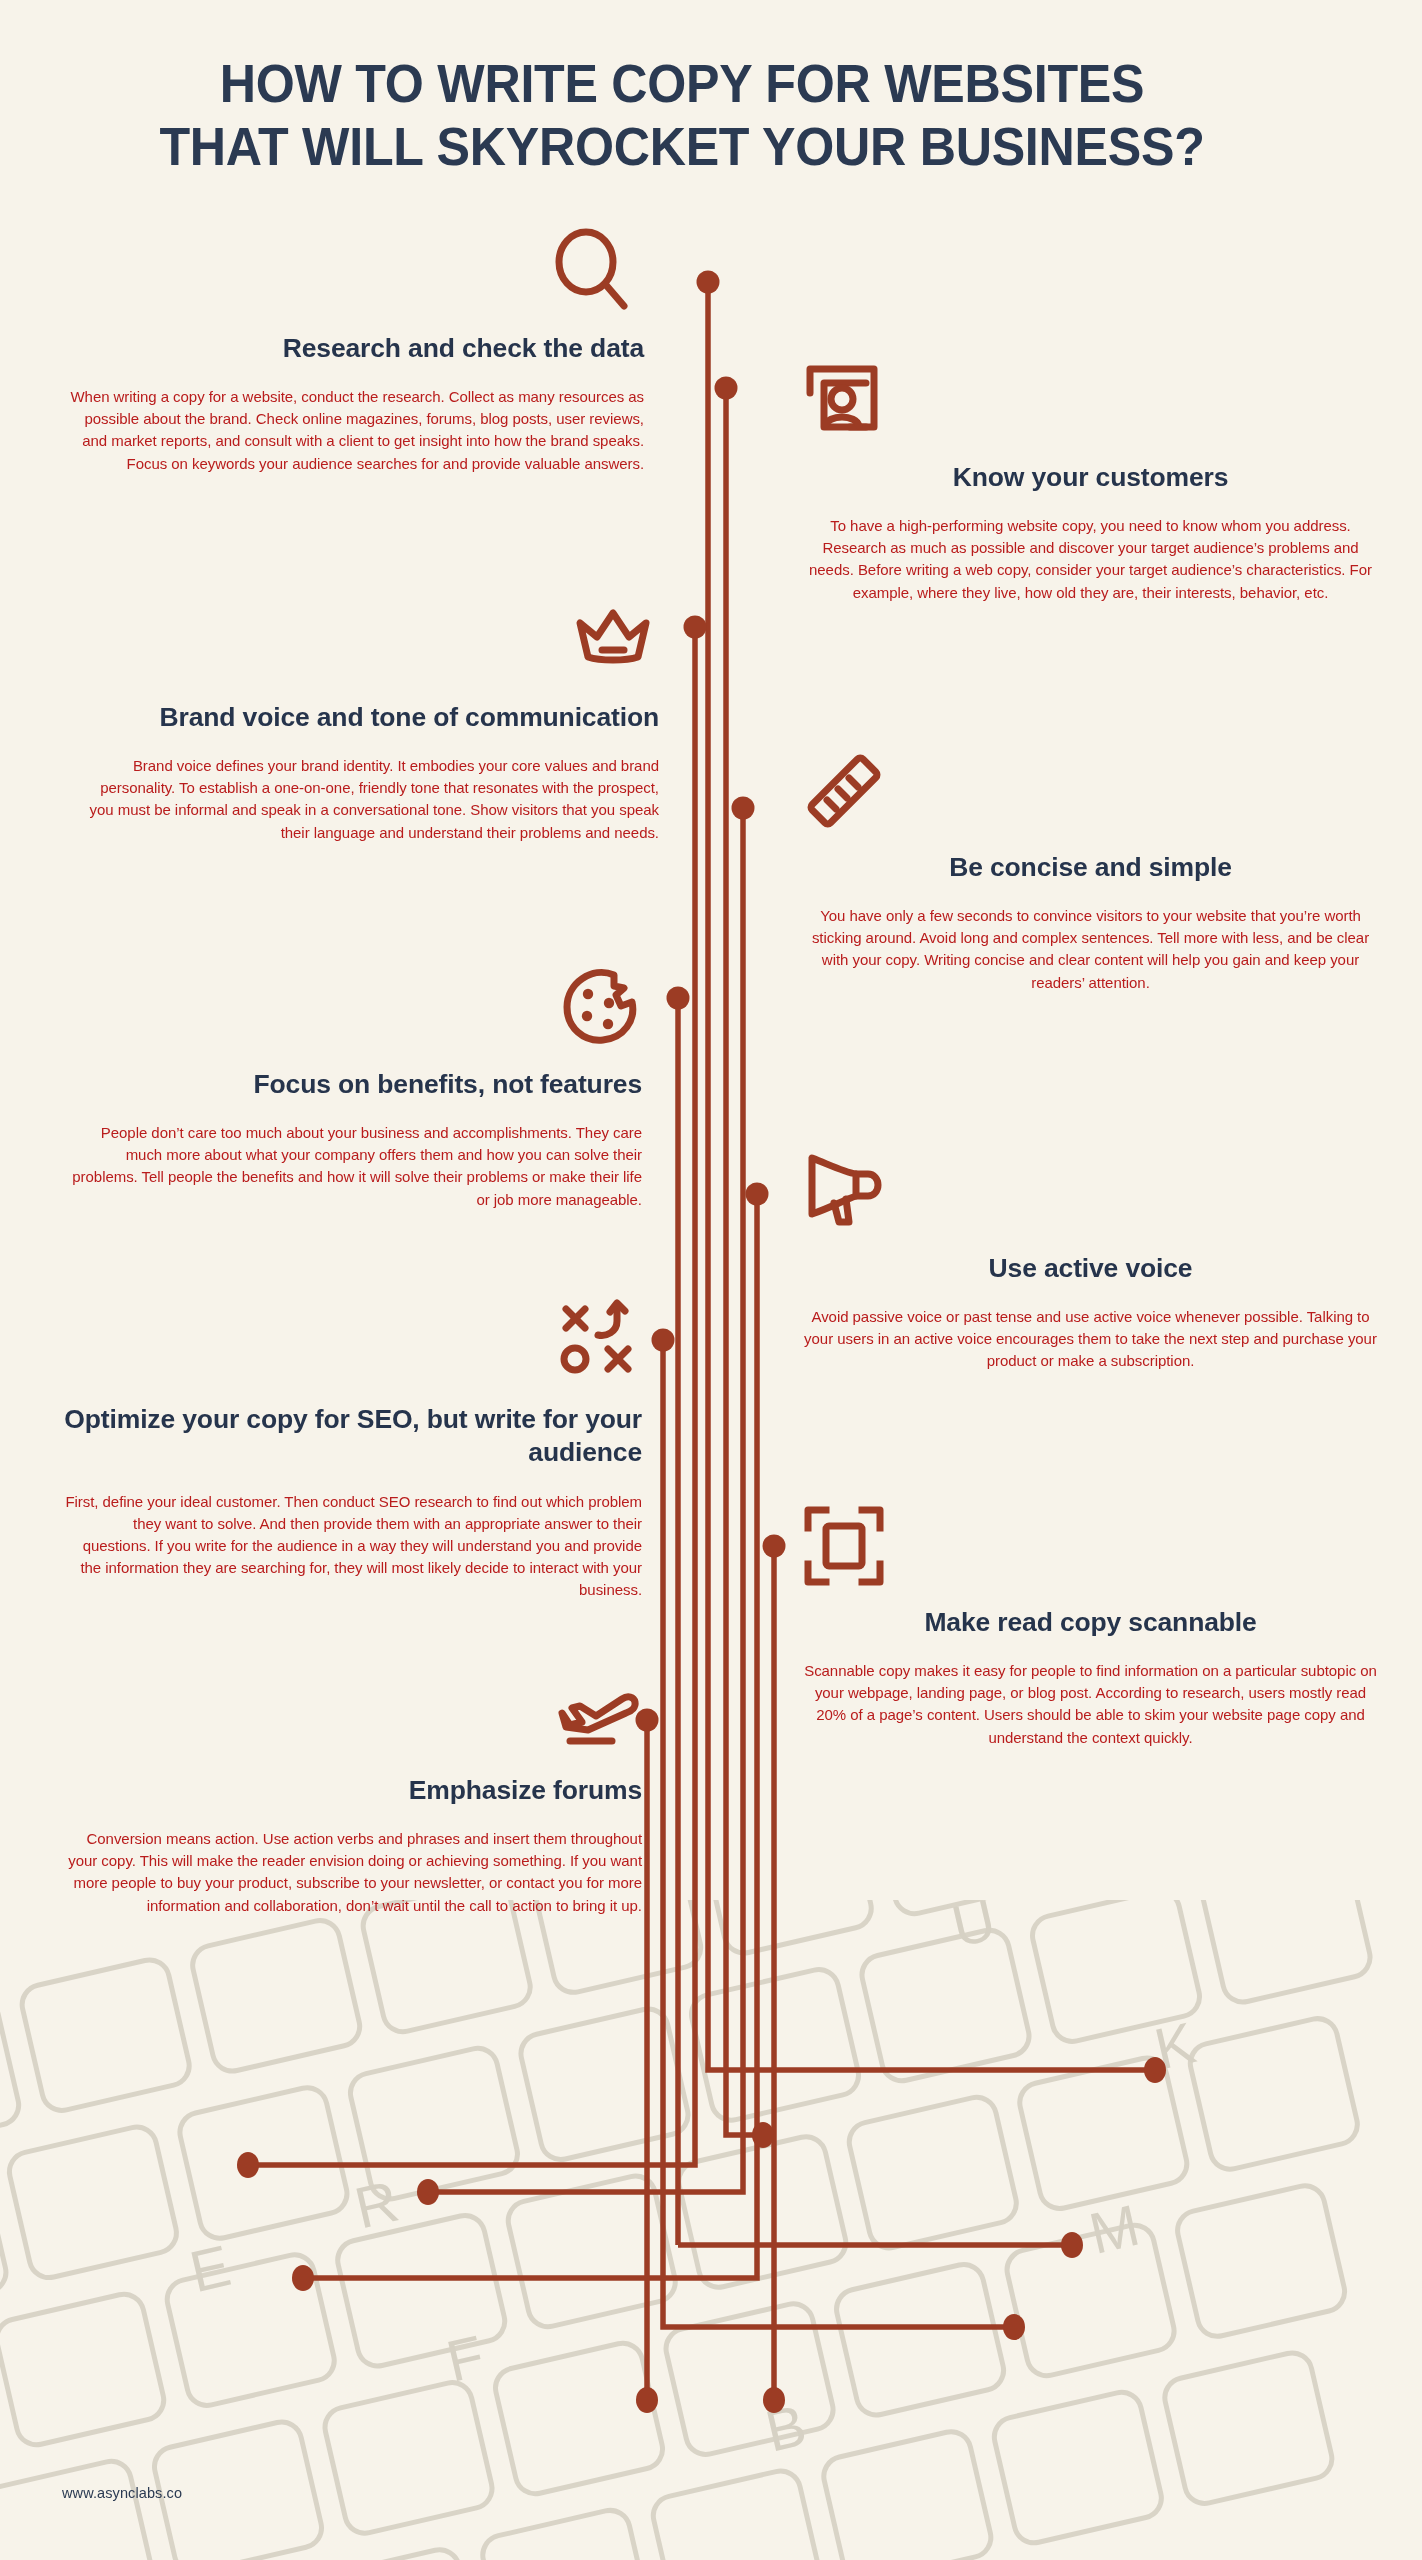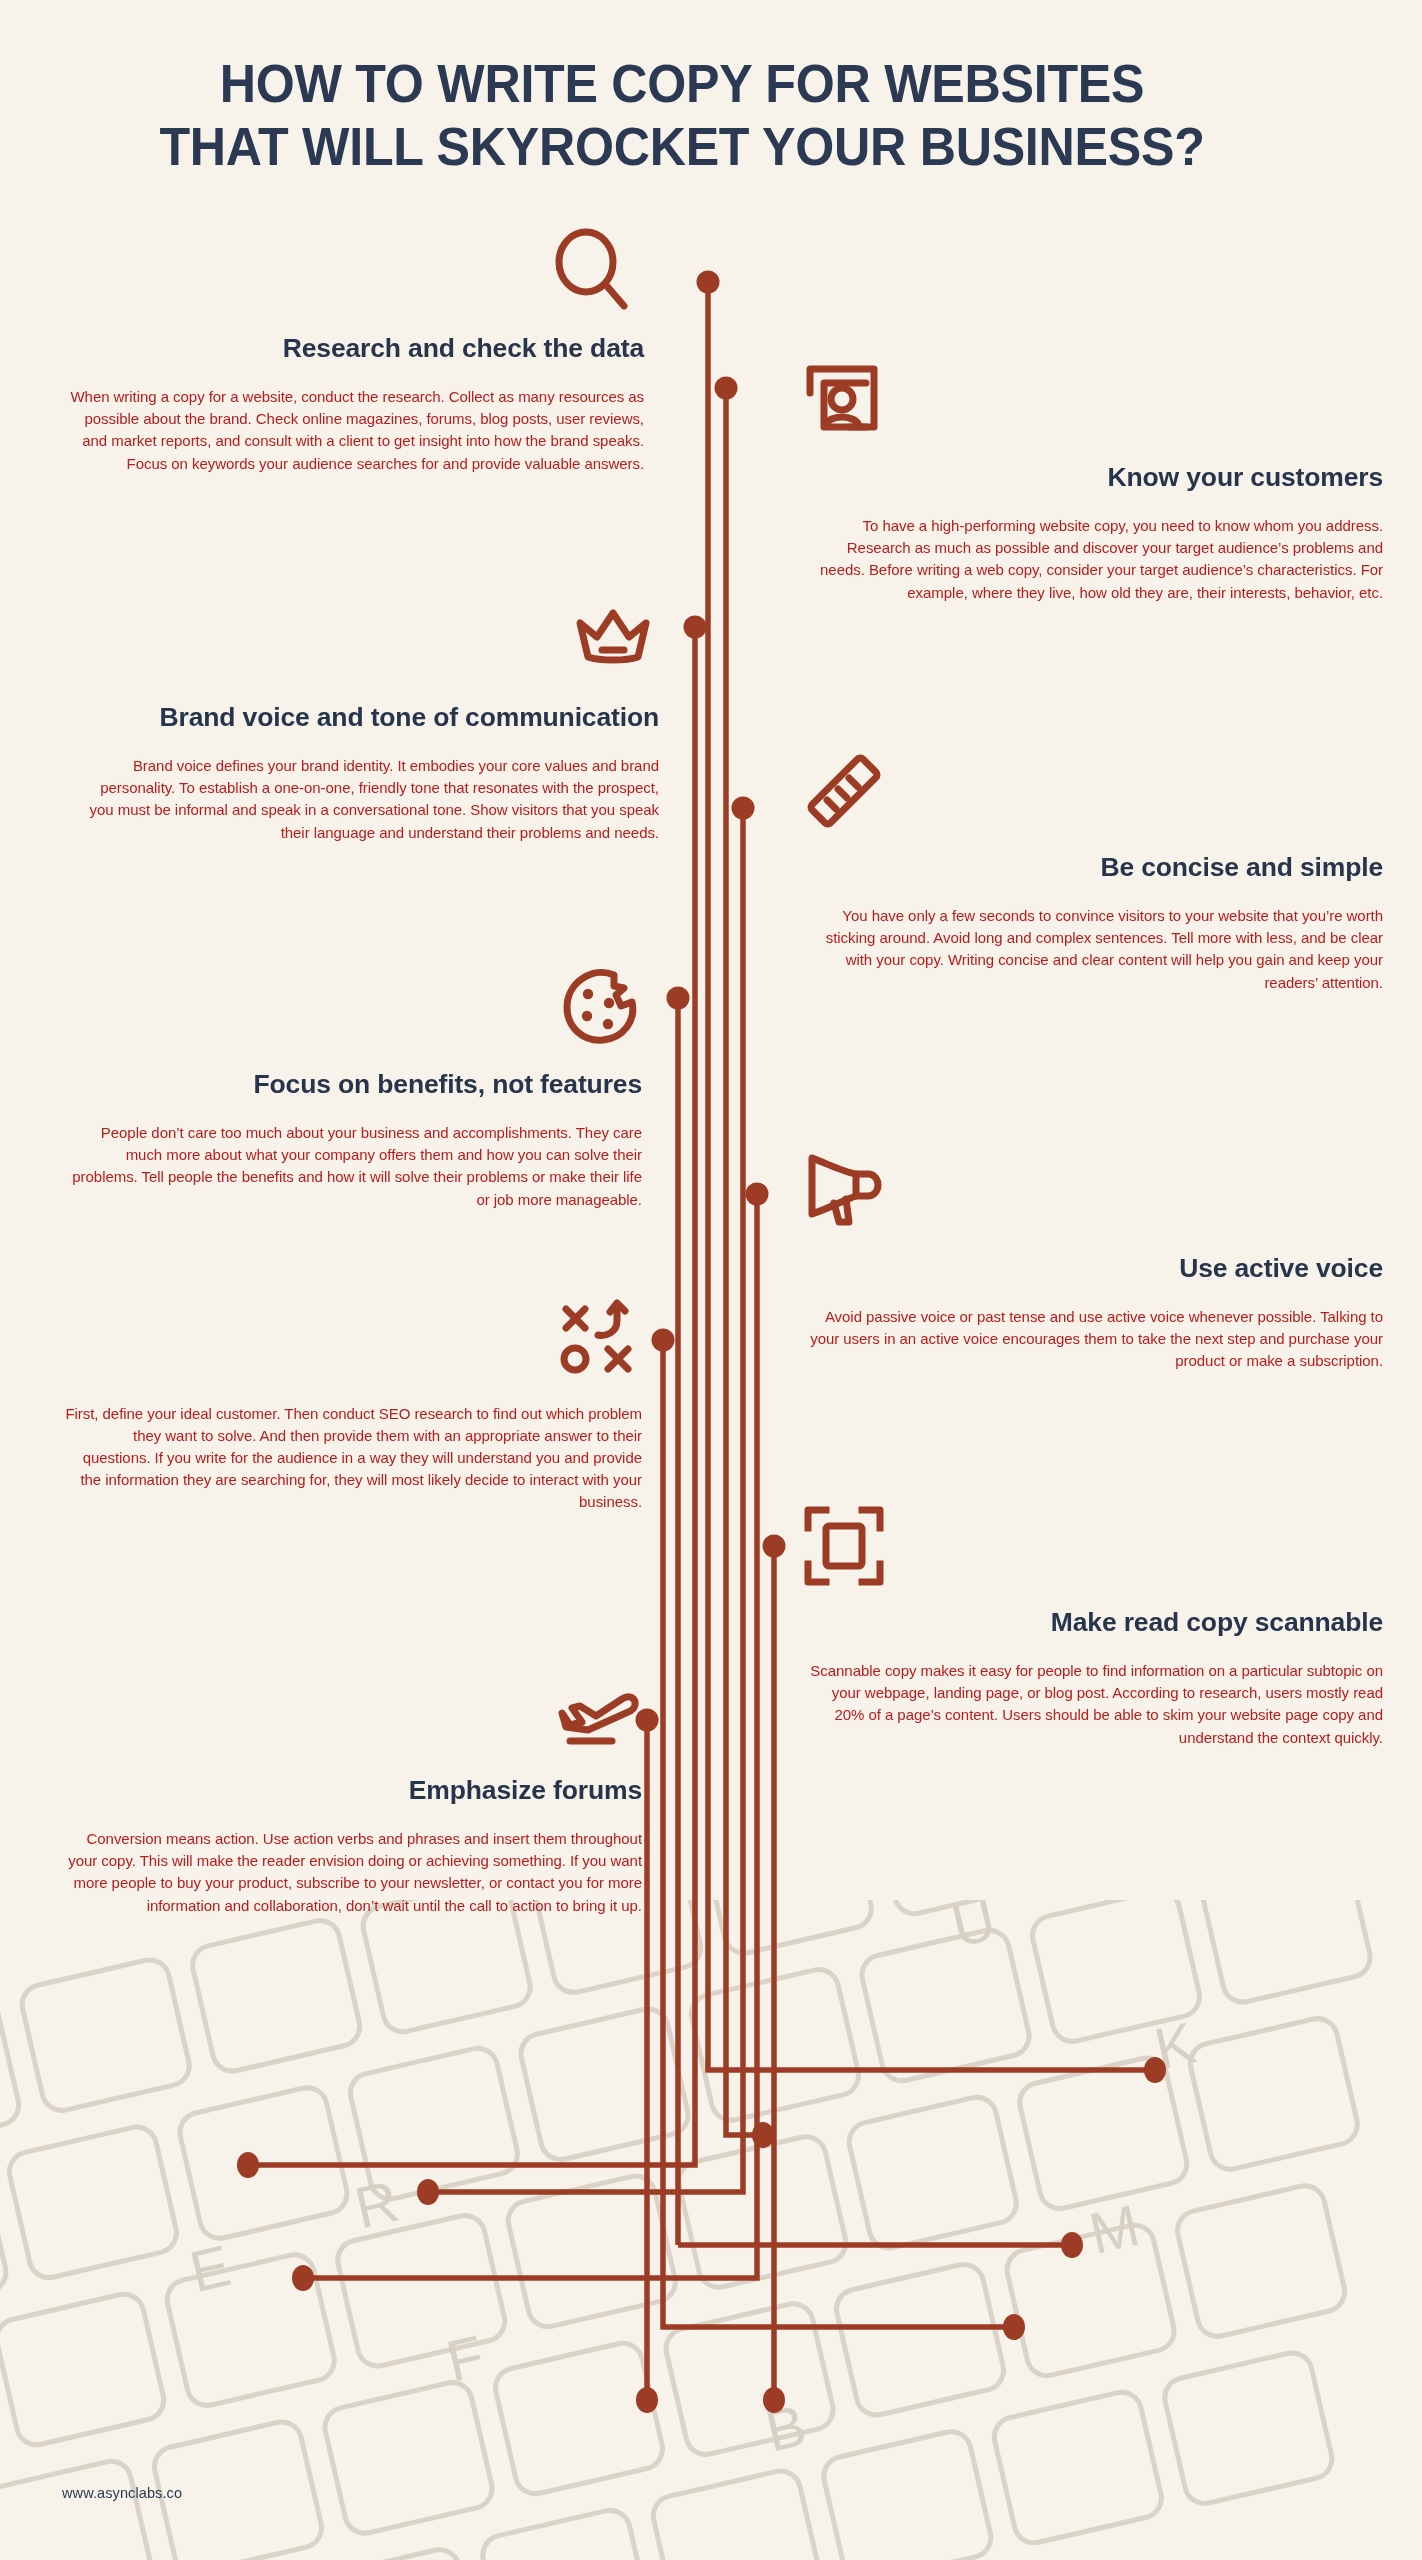--- a/index.html
+++ b/index.html
@@ -36,21 +36,21 @@
   .block .icon { position:absolute; width:92px; height:92px; }
   .block h2 {
     font-size:26.5px; font-weight:bold; color:#26344c; line-height:1.26;
     letter-spacing:-0.15px;
   }
   .block p {
     font-size:15px; line-height:1.47; color:#b91c1c; margin-top:21px;
     letter-spacing:-0.05px;
   }
   .block.left  { width:580px; text-align:right; }
-  .block.right { width:585px; text-align:right; }
+  .block.right { width:585px; text-align:center; }
   .block.left  .icon { right:8px; top:0; }
   .block.right .icon { left:0; top:0; }
   .block.left  .head-wrap, .block.right .head-wrap { margin-top:106px; }
 
   
   .footer-url {
     position:absolute; left:62px; top:2485px; z-index:4;
     font-size:14.5px; color:#2b3a52; letter-spacing:0.1px;
   }
 </style>
@@ -302,20 +302,21 @@
             <line x1="31" y1="12" x2="12" y2="31"></line>
           <circle cx="21" cy="62" r="11"></circle>
           <line x1="54" y1="52" x2="74" y2="72"></line>
             <line x1="74" y1="52" x2="54" y2="72"></line>
           <path d="M63,8 L63,24 C63,35 52,40 44,38"></path>
           <polyline points="56,15 63,6 71,14"></polyline>
         </g>
       </svg>
     </span>
     <div class="head-wrap">
+      <h2>Optimize your copy for SEO, but write for your audience</h2>
       <p>First, define your ideal customer. Then conduct SEO research to find out which problem they want to solve. And then provide them with an appropriate answer to their questions. If you write for the audience in a way they will understand you and provide the information they are searching for, they will most likely decide to interact with your business.</p>
     </div>
   </div>
 
   <div class="block right" style="left:798px; top:1500px;">
     <span class="icon">
       <svg viewBox="0 0 92 92" width="92" height="92">
           <g fill="none" stroke="#9c3c24" stroke-width="7" stroke-linejoin="round" stroke-linecap="square">
         <polyline points="10,28 10,10 28,10"></polyline>
         <polyline points="64,10 82,10 82,28"></polyline>

